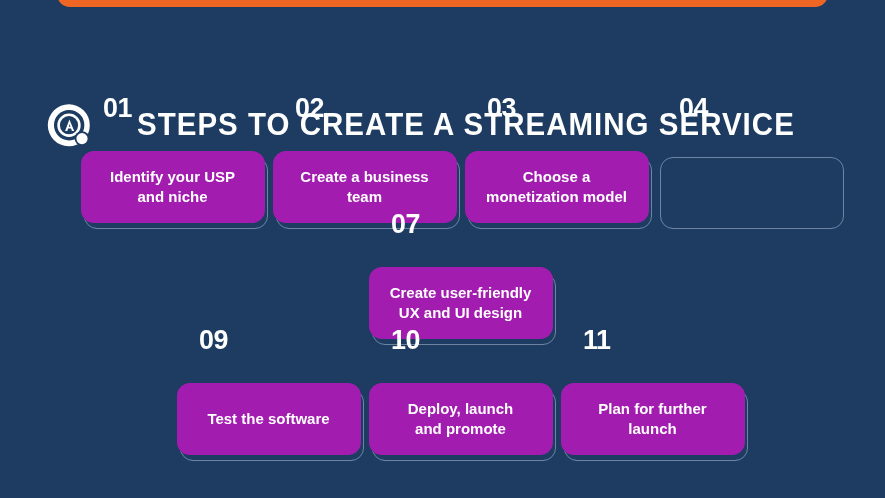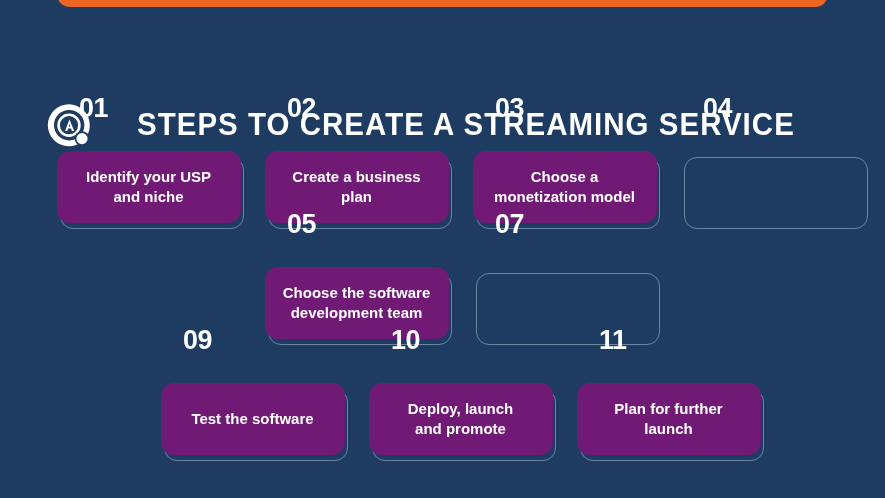--- a/index.html
+++ b/index.html
@@ -70,21 +70,21 @@
   .rows {
     position: absolute;
     left: 0;
     top: 122px;
     width: 885px;
   }
   .row {
     position: relative;
     display: flex;
     justify-content: center;
-    gap: 24px;
+    gap: 8px;
     margin-bottom: 15px;
     margin-left: 36px;
   }
   .row.row-3 { margin-top: 1px; }
 
   .card-wrap {
     position: relative;
     width: 184px;
     height: 101px;
   }
@@ -100,21 +100,21 @@
     border-radius: 13px;
     box-sizing: border-box;
   }
 
   .card {
     position: absolute;
     left: 0;
     top: 0;
     width: 184px;
     height: 72px;
-    background: #701a75;
+    background: #a21caf;
     border-radius: 13px;
     box-sizing: border-box;
     display: flex;
     align-items: center;
     justify-content: center;
     padding: 0 6px;
   }
   .card-label {
     color: #ffffff;
     font-family: "Liberation Sans", sans-serif;
@@ -176,49 +176,45 @@
         <div class="card">
           <span class="card-label">Identify your USP
 and niche</span>
         </div>
       </div>
       <div class="card-wrap">
         <div class="card-number">02</div>
         <div class="card-outline"></div>
         <div class="card">
           <span class="card-label">Create a business
-plan</span>
+team</span>
         </div>
       </div>
       <div class="card-wrap">
         <div class="card-number">03</div>
         <div class="card-outline"></div>
         <div class="card">
           <span class="card-label">Choose a
 monetization model</span>
         </div>
       </div>
       <div class="card-wrap">
         <div class="card-number">04</div>
         <div class="card-outline"></div>
       </div>
     </div>
 
     <div class="row row-2">
       <div class="card-wrap">
-        <div class="card-number">05</div>
-        <div class="card-outline"></div>
-        <div class="card">
-          <span class="card-label">Choose the software
-development team</span>
-        </div>
-      </div>
-      <div class="card-wrap">
         <div class="card-number">07</div>
         <div class="card-outline"></div>
+        <div class="card">
+          <span class="card-label">Create user-friendly
+UX and UI design</span>
+        </div>
       </div>
     </div>
 
     <div class="row row-3">
       <div class="card-wrap">
         <div class="card-number">09</div>
         <div class="card-outline"></div>
         <div class="card">
           <span class="card-label">Test the software</span>
         </div>

